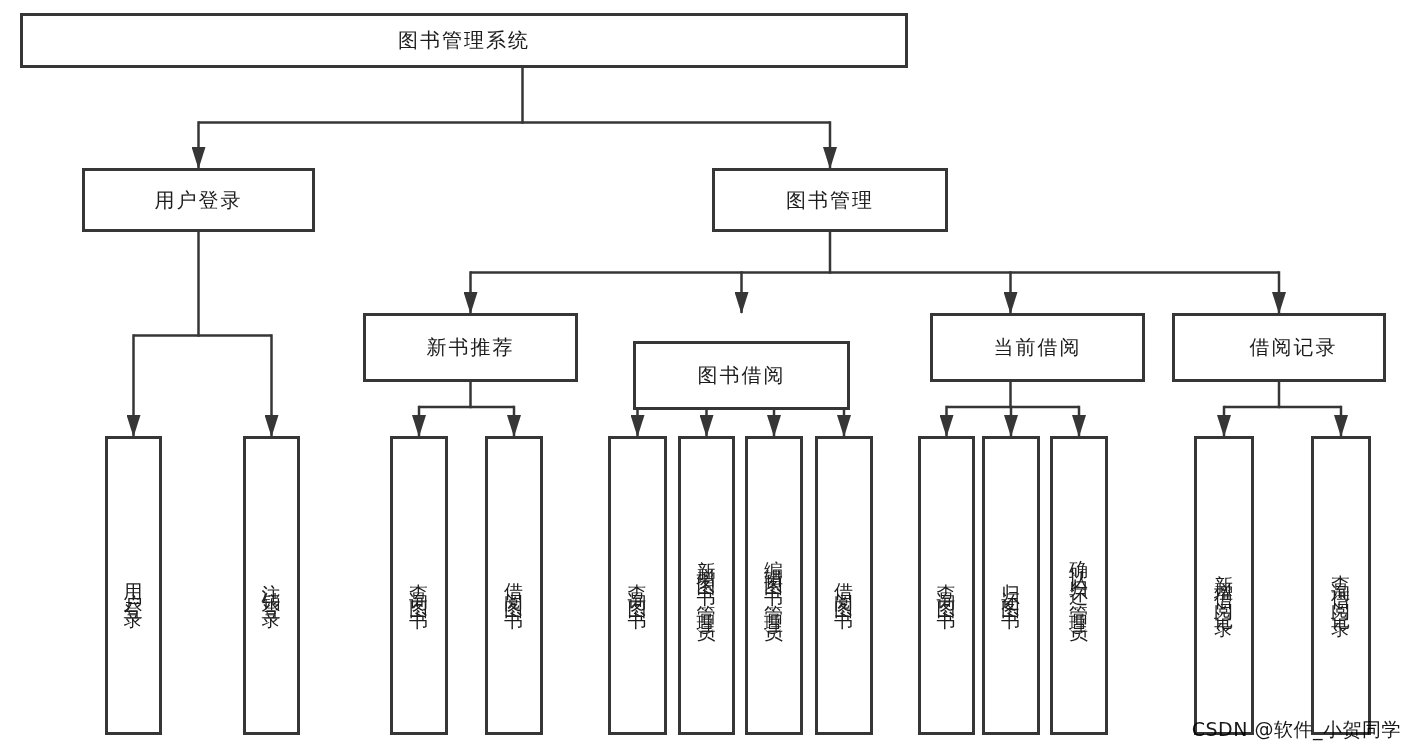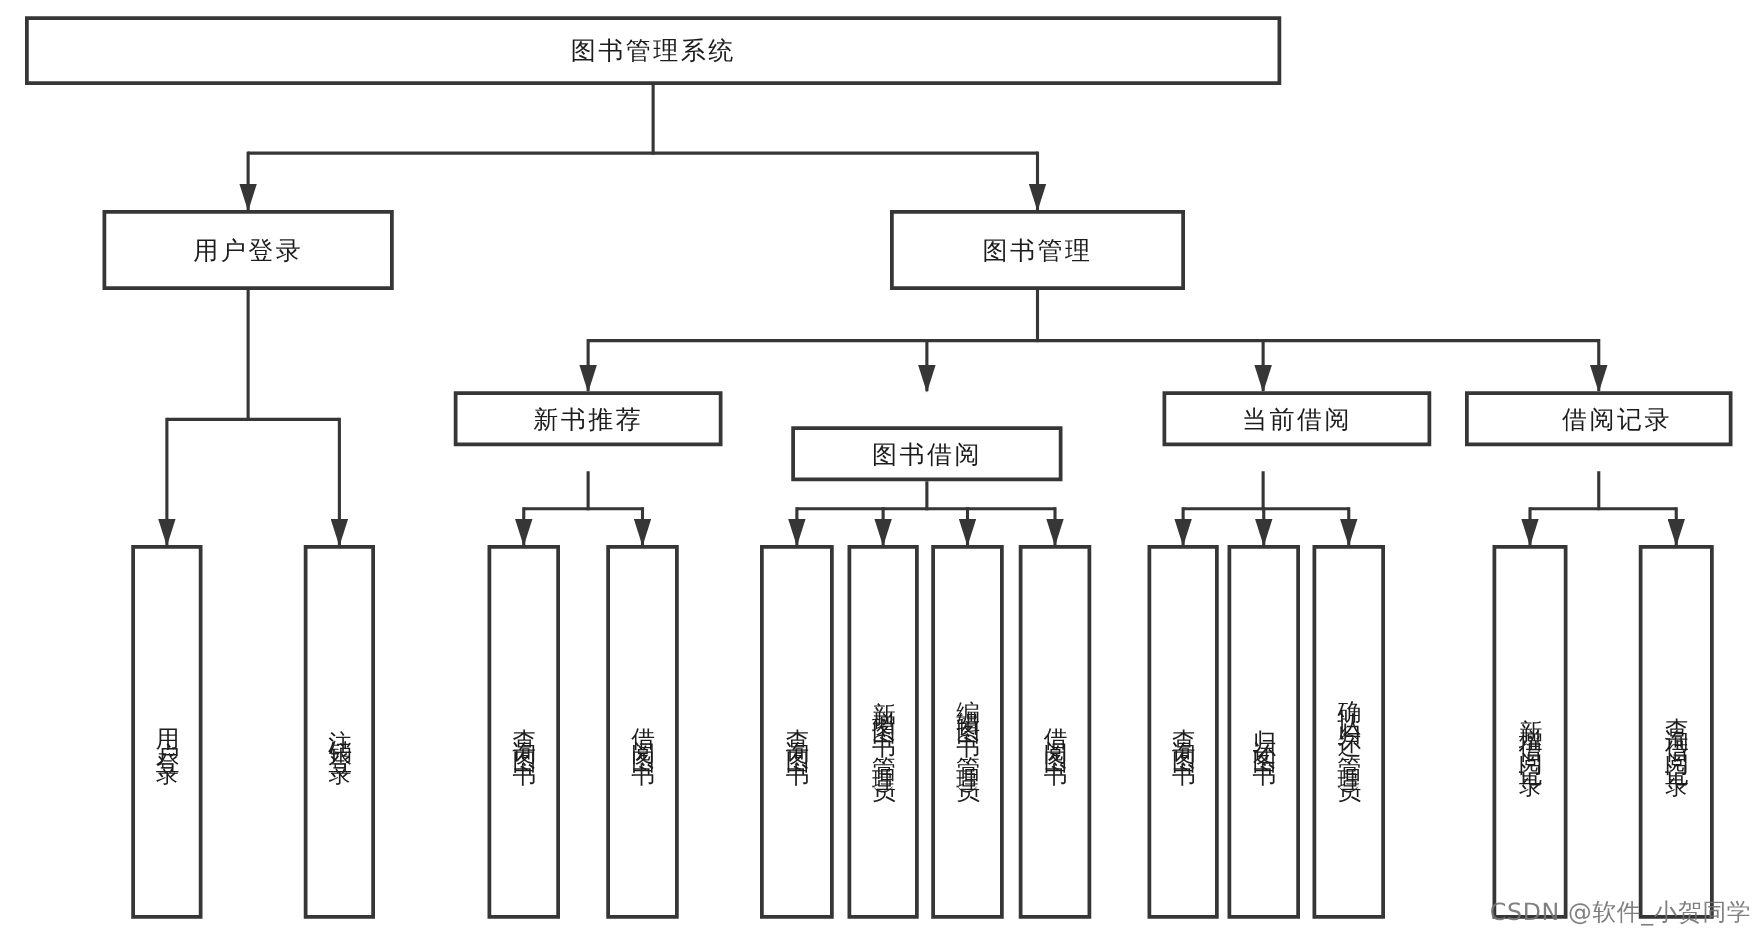--- a/index.html
+++ b/index.html
@@ -26,39 +26,39 @@
     display: flex;
     align-items: center;
     justify-content: center;
     z-index: 2;
   }
   .node .hlabel {
     font-size: 20px;
     letter-spacing: 2px;
     white-space: nowrap;
   }
-  .root-node  { left: 20px;  top: 13px;  width: 1005px; height: 55px; }
+  .root-node  { left: 20px;  top: 13px;  width: 888px; height: 55px; }
   .lv2        { top: 168px; height: 64px; }
-  .lv3        { top: 313px; height: 44px; }
+  .lv3        { top: 313px; height: 69px; }
   .leaf       { top: 436px; height: 299px; }
   .leaf .vlabel {
     writing-mode: vertical-rl;
     text-orientation: mixed;
     font-size: 19px;
     letter-spacing: 9px;
     line-height: 1;
     white-space: nowrap;
   }
   .watermark {
     position: absolute;
     right: 4px;
     bottom: 4px;
     font-size: 19px;
     letter-spacing: 0.5px;
-    color: #737373;
+    color: #000000;
     opacity: 0.9;
     z-index: 5;
     white-space: nowrap;
   }
 </style>
 </head>
 <body>
 
 <div class="canvas">
 

